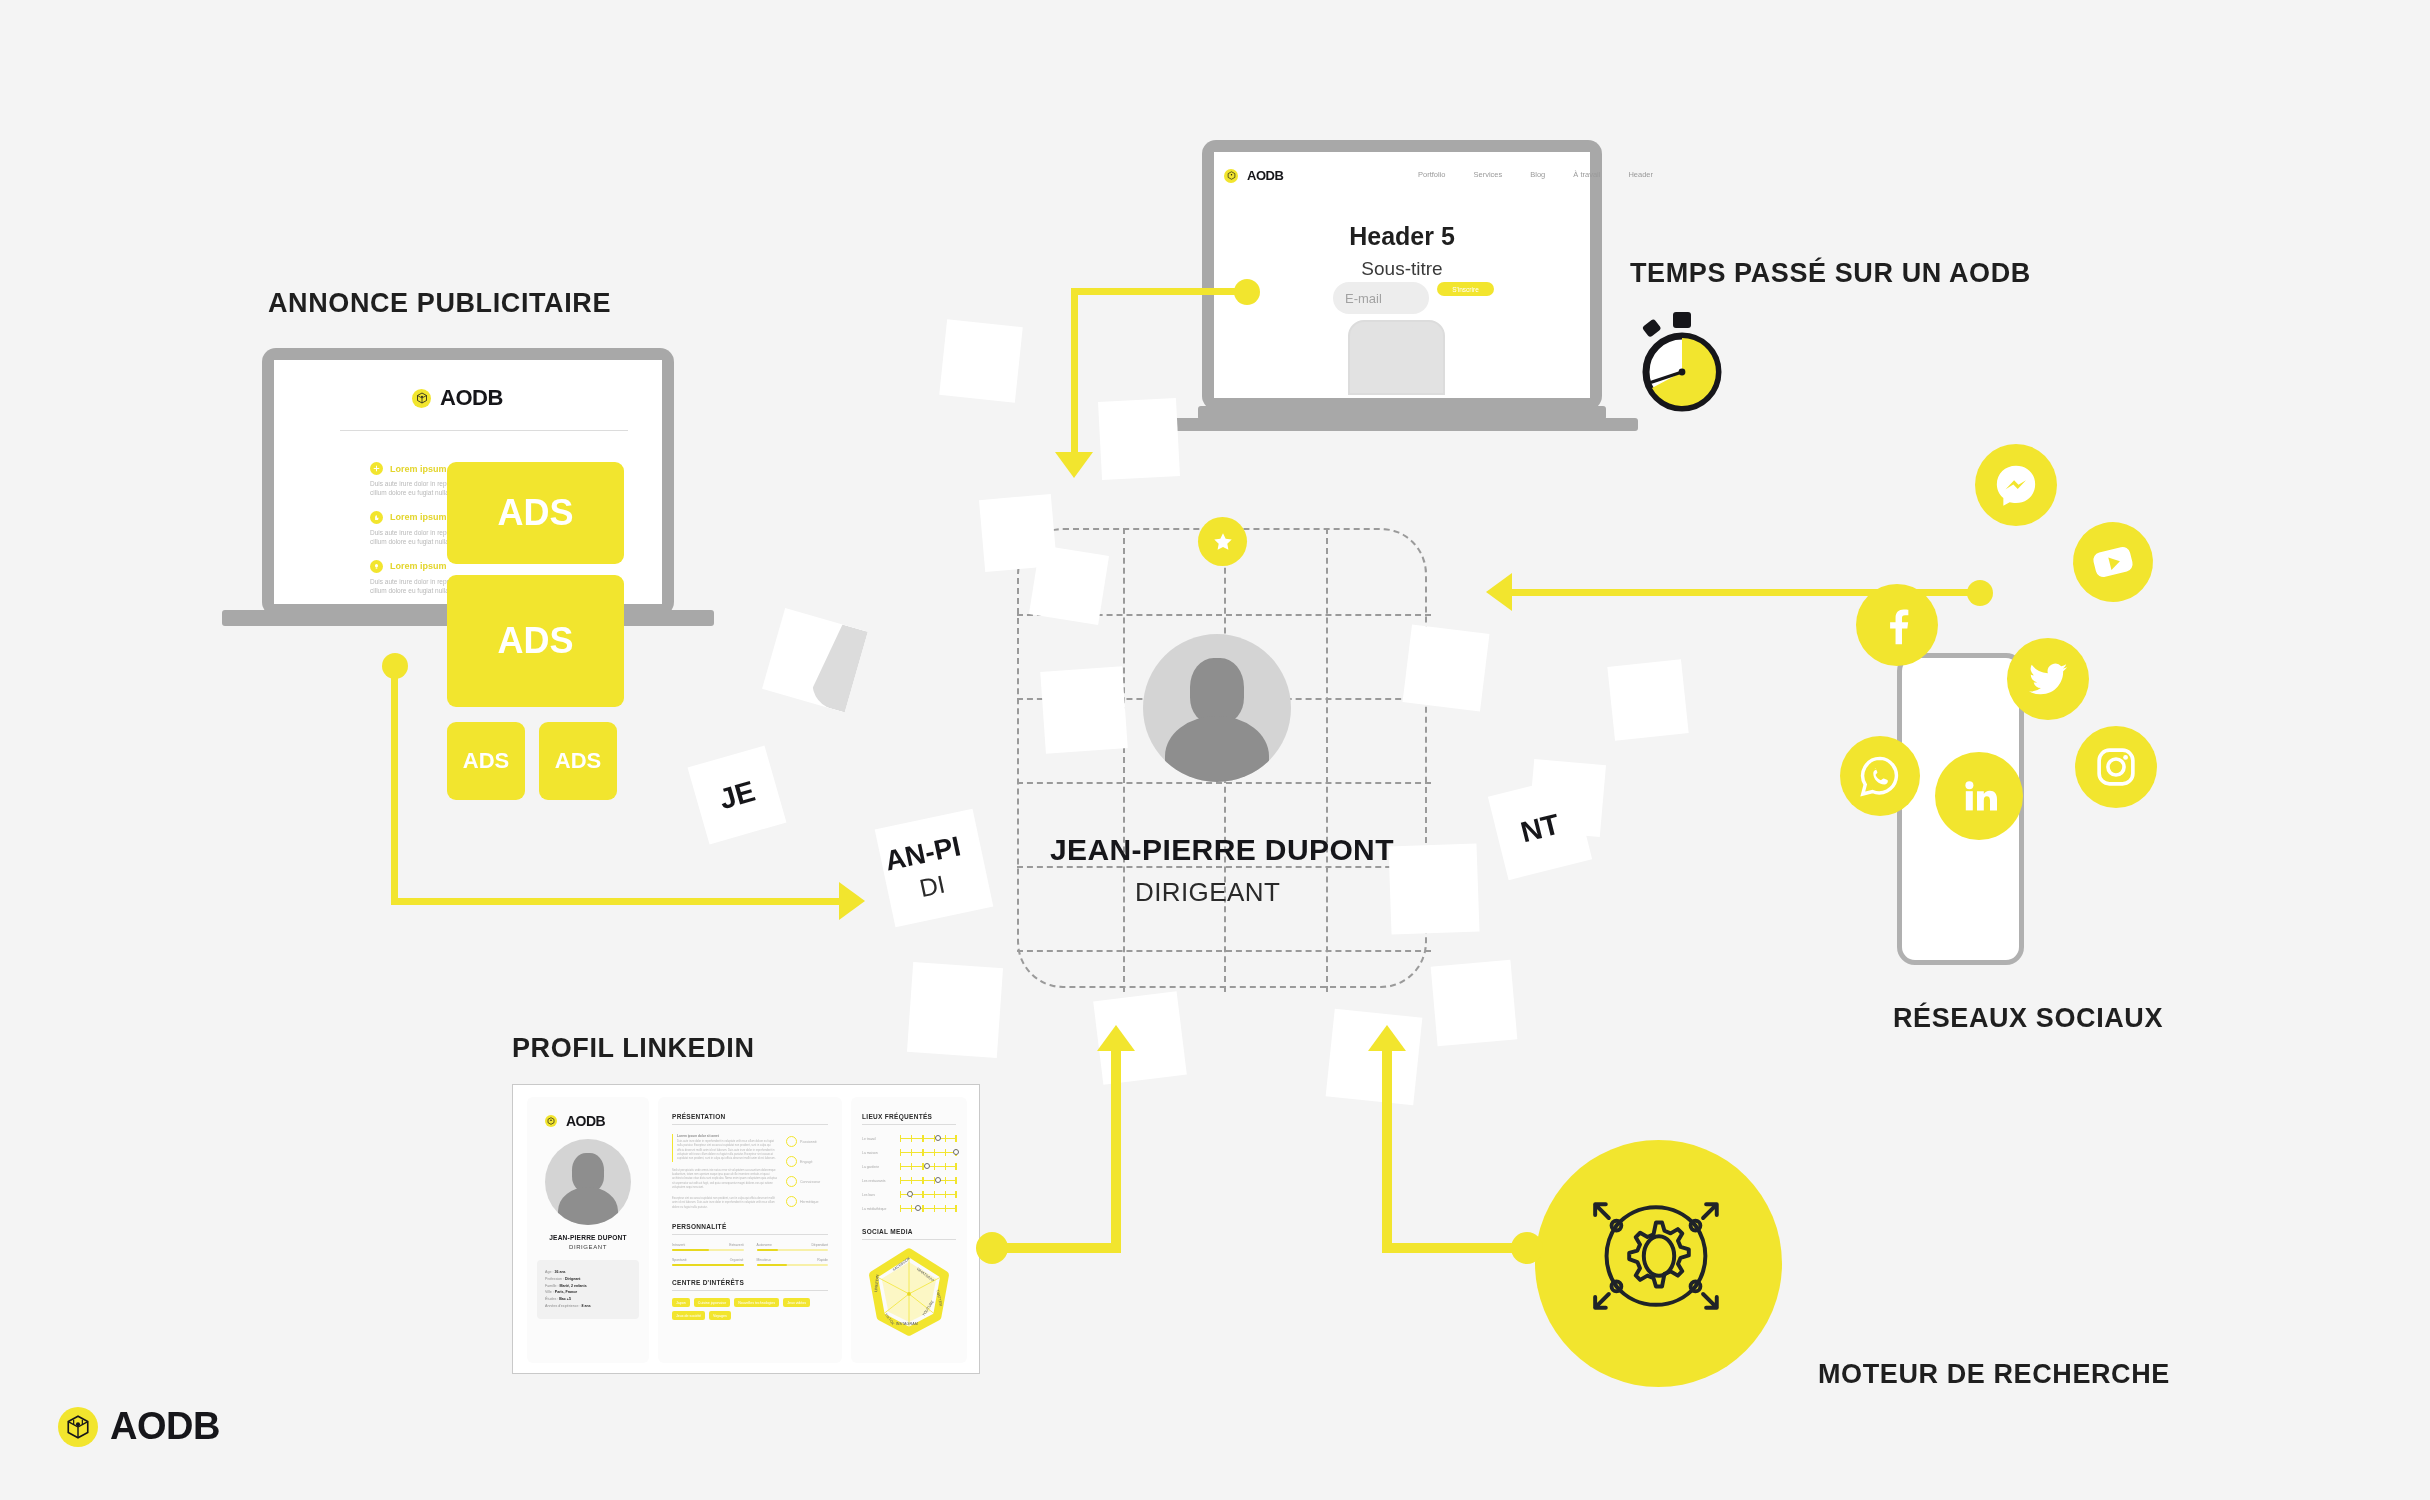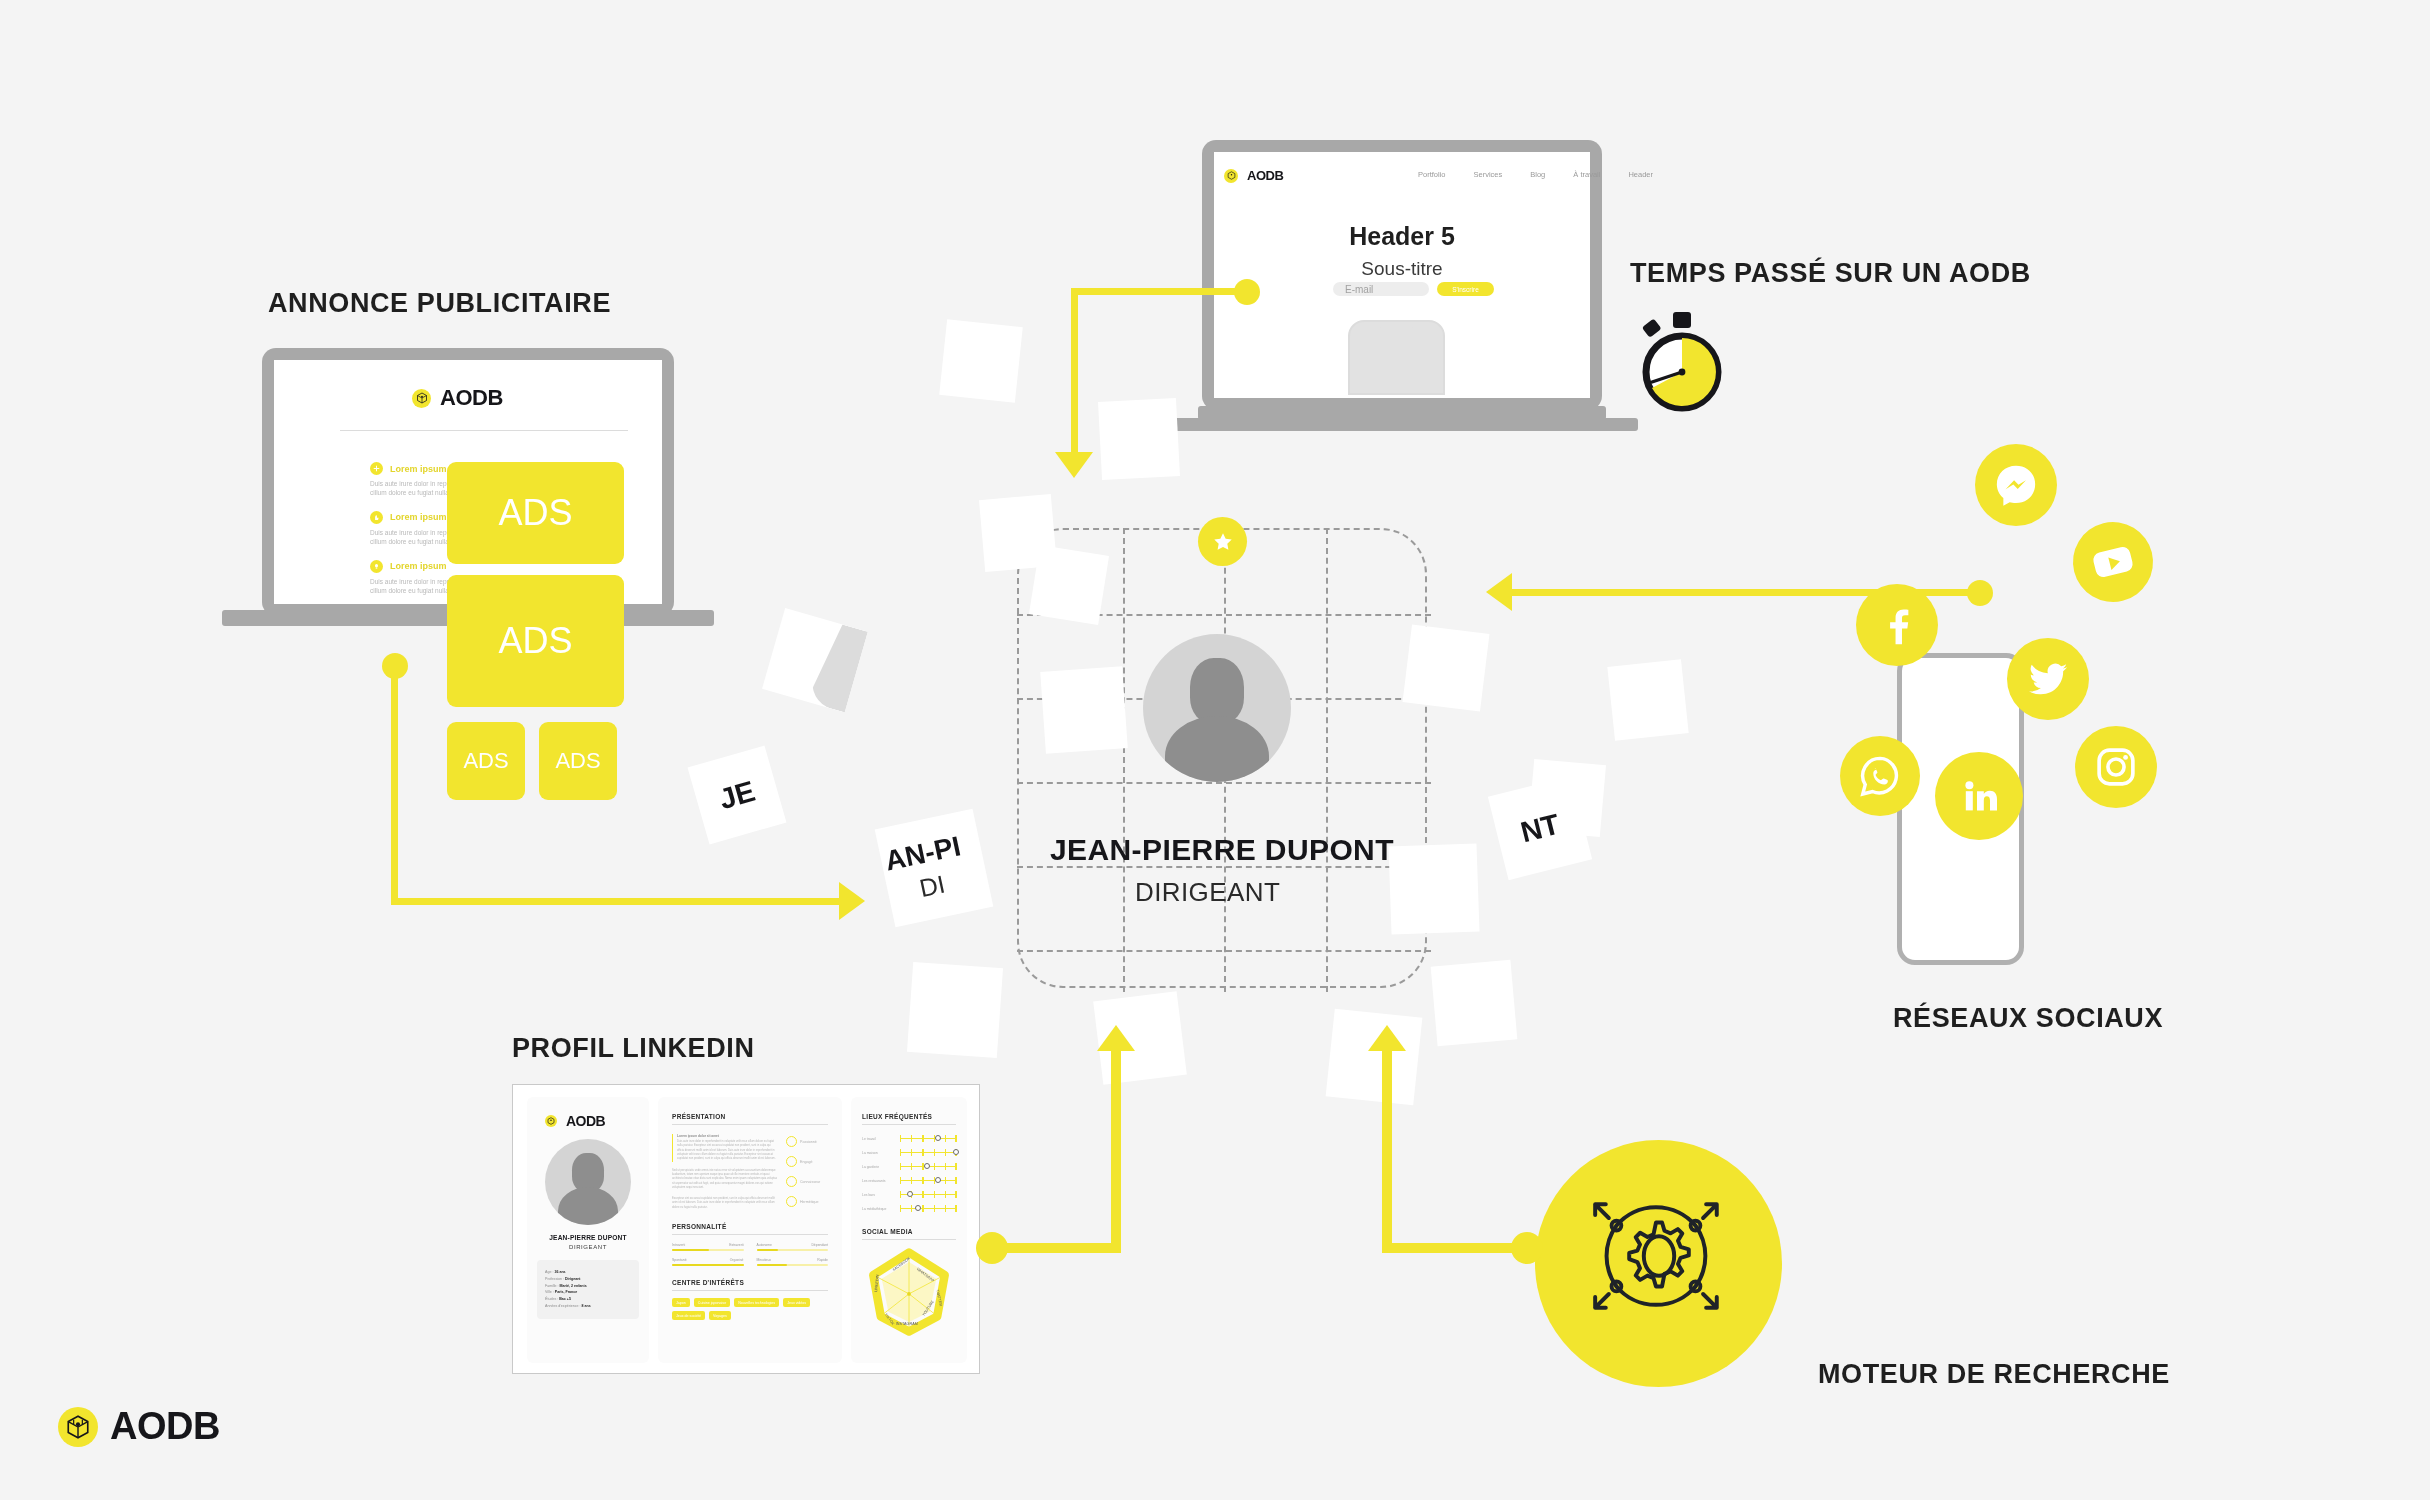--- a/index.html
+++ b/index.html
@@ -48,21 +48,21 @@
     width: 13px; height: 13px; border-radius: 50%;
     background: #f2e52e; flex: 0 0 auto;
     display:flex;align-items:center;justify-content:center;
   }
   .bullet-label { font-size: 9px; color: #e3d52b; font-weight: 600; }
   .bullet-body { font-size: 6.5px; line-height: 1.45; color: #b9b9b9; max-width: 183px; }
   .ads-box {
     background: #f2e52e;
     border-radius: 9px;
     display: flex; align-items: center; justify-content: center;
-    color: #ffffff; font-weight: 400;
+    color: #ffffff; font-weight: 700;
   }
 
   
   .site-nav { display: flex; gap: 25px; }
   .site-nav span { font-size: 7.5px; color: #9a9a9a; }
   .pill-input {
     background: #ededed; border-radius: 40px;
     display: flex; align-items: center; padding-left: 12px;
     color: #a2a2a2;
   }
@@ -264,21 +264,21 @@
     <span>Portfolio</span>
     <span>Services</span>
     <span>Blog</span>
     <span>À travail</span>
     <span>Header</span>
   </div>
 
   <div class="abs" style="left:1202px; top:222px; width:400px; text-align:center; font-size:25px; font-weight:700; color:#1f1f1f;">Header 5</div>
   <div class="abs" style="left:1202px; top:258px; width:400px; text-align:center; font-size:19px; color:#3a3a3a;">Sous-titre</div>
 
-  <div class="pill-input abs" style="left:1333px; top:282px; width:96px; height:14px; font-size:10px;">
+  <div class="pill-input abs" style="left:1333px; top:282px; width:96px; height:32px; font-size:13px;">
     <span>E-mail</span>
   </div>
   <div class="pill-btn abs" style="left:1437px; top:282px; width:57px; height:14px; font-size:6.5px;">
     <span>S'inscrire</span>
   </div>
 
   <div class="phone-mock abs" style="left:1348px; top:320px; width:97px; height:75px;"></div>
   <div class="phone-notch abs" style="left:1377px; top:322px; width:39px; height:6px;"></div>
 
   <div class="conn-dot" style="left:1234px; top:279px; width:26px; height:26px;"></div>

